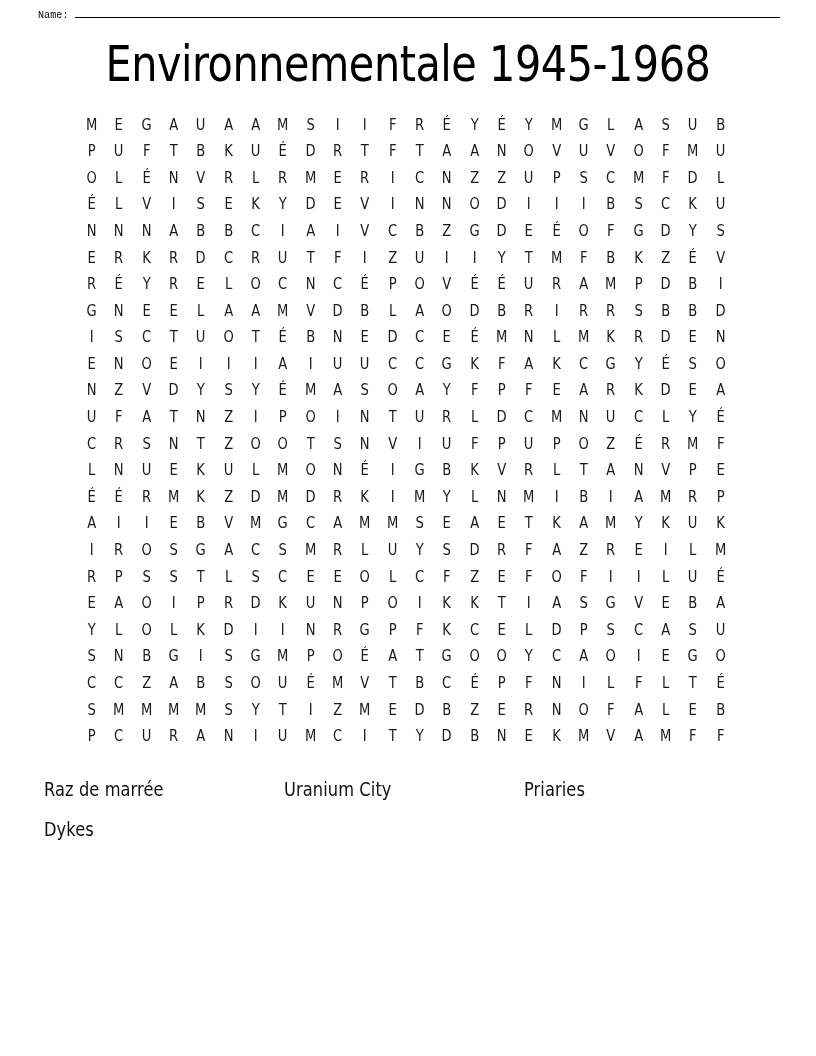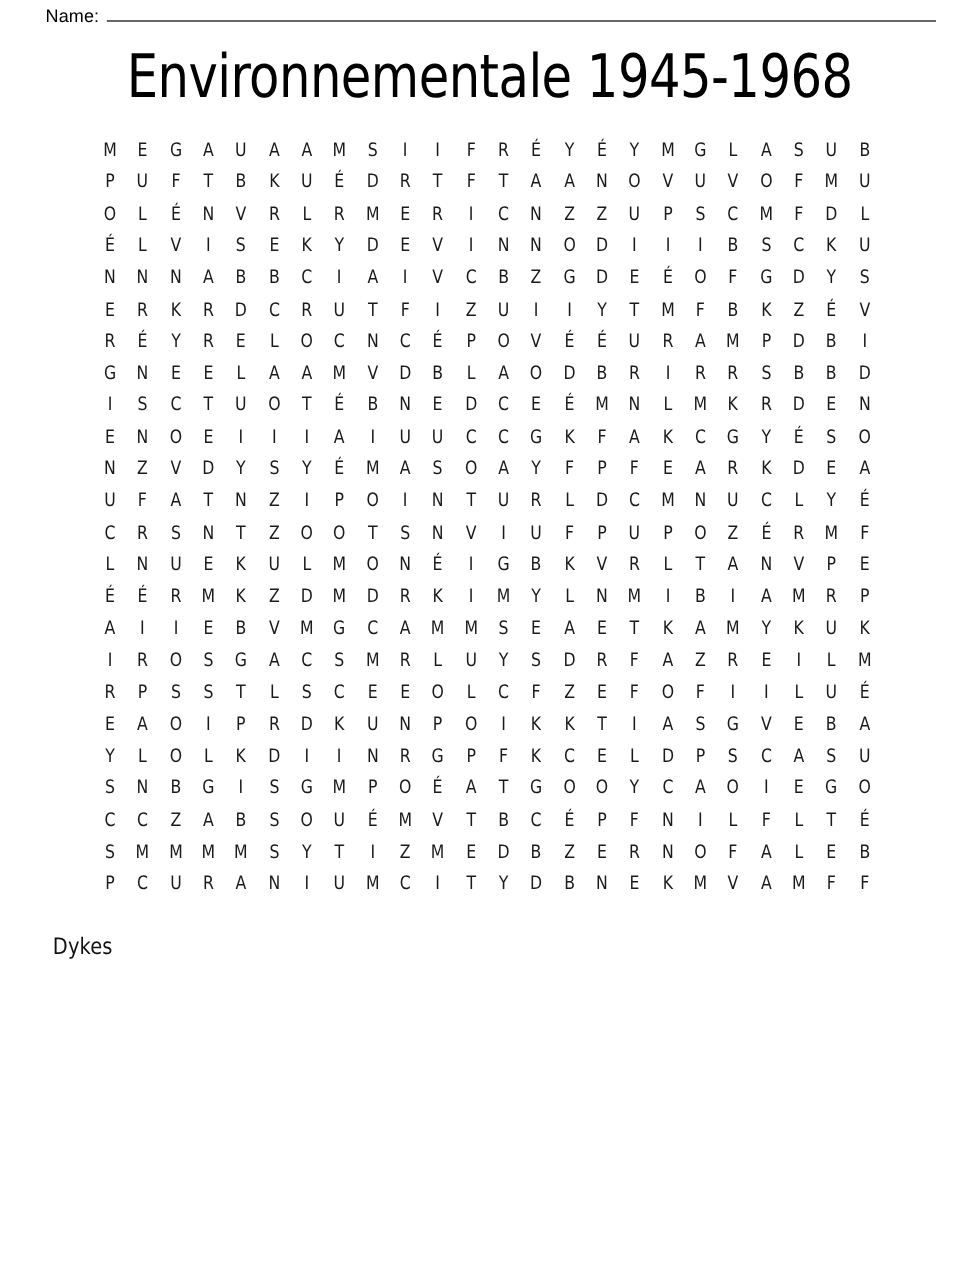--- a/index.html
+++ b/index.html
@@ -20,22 +20,22 @@
   .name-row {
     position: absolute;
     top: 2px;
     left: 38px;
     right: 36px;
     display: flex;
     align-items: baseline;
     gap: 6px;
   }
   .name-label {
-    font-family: Liberation Sans, sans-serif;
-    font-size: 15px;
+    font-family: Liberation Mono, monospace;
+    font-size: 10px;
     letter-spacing: 0.1px;
     white-space: nowrap;
   }
   .name-blank {
     flex: 1;
     border-bottom: 1px solid #000000;
     height: 15px;
   }
 
   
@@ -736,17 +736,22 @@
       <span class="grid-cell">V</span>
       <span class="grid-cell">A</span>
       <span class="grid-cell">M</span>
       <span class="grid-cell">F</span>
       <span class="grid-cell">F</span>
     </div>
   </div>
 
 <div class="word-list">
     <div class="word-list-row">
+      <div class="word-cell">Raz de marrée</div>
+      <div class="word-cell">Uranium City</div>
+      <div class="word-cell">Priaries</div>
+    </div>
+    <div class="word-list-row">
       <div class="word-cell">Dykes</div>
       <div class="word-cell"></div>
       <div class="word-cell"></div>
     </div>
   </div>
 
 </body></html>

